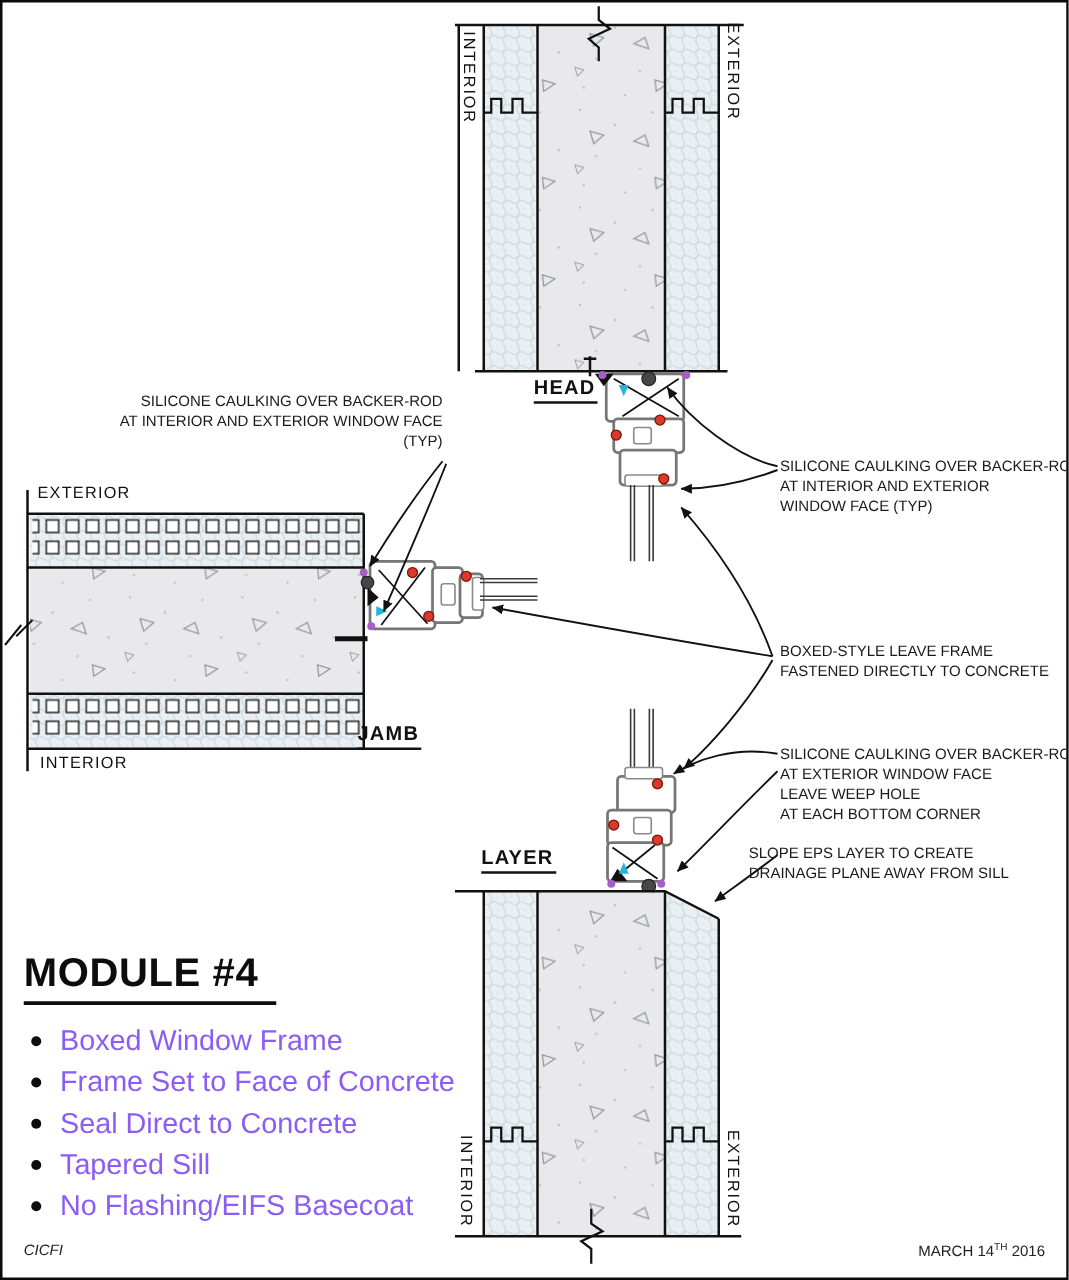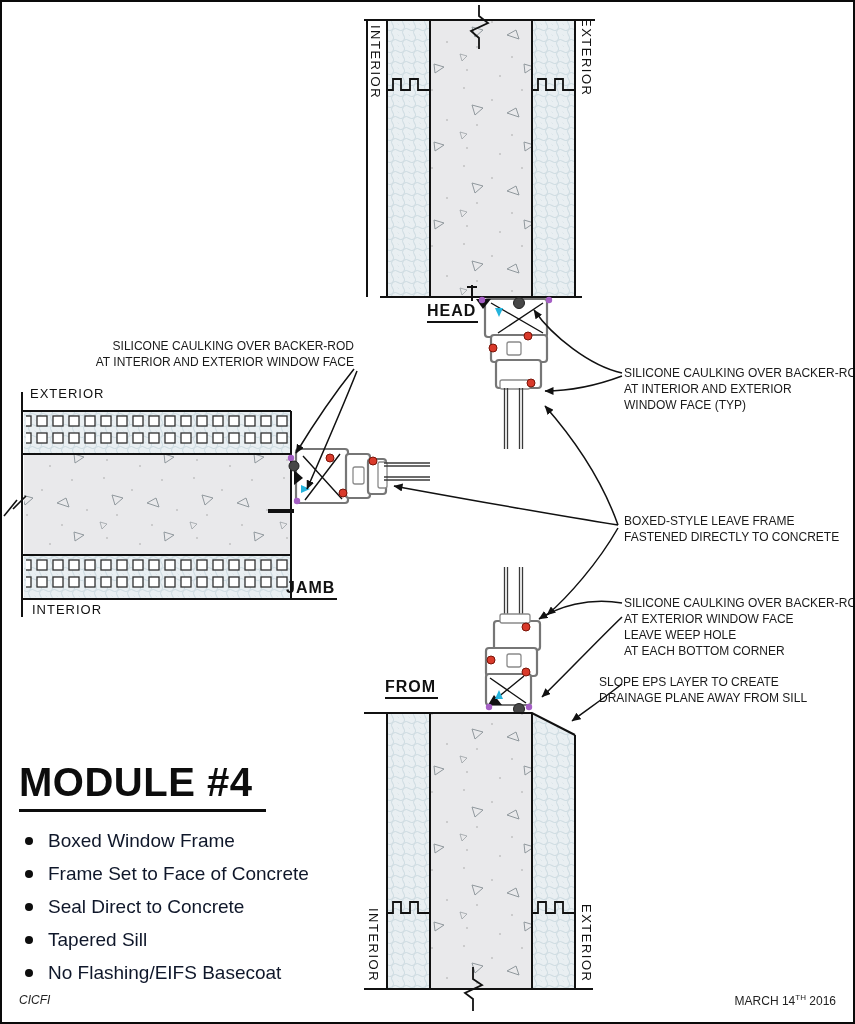--- a/index.html
+++ b/index.html
@@ -15,27 +15,27 @@
     font-size:13px;letter-spacing:1.5px;color:#111;white-space:nowrap;
   }
   .hlabel{font-size:13px;letter-spacing:1px;color:#111;white-space:nowrap;}
   .seclabel{
     font-weight:bold;font-size:16px;letter-spacing:1px;color:#111;
     border-bottom:2px solid #111;padding:0 2px 1px 0;display:inline-block;white-space:nowrap;
   }
   .ann{font-size:12px;line-height:16px;color:#1a1a1a;white-space:nowrap;}
   .ann.right{text-align:right;}
   .module-title{
-    font-size:40px;font-weight:bold;letter-spacing:0.5px;color:#0d0d0d;
+    font-size:32px;font-weight:bold;letter-spacing:0.5px;color:#0d0d0d;
     border-bottom:3px solid #0d0d0d;display:inline-block;padding:0 14px 4px 0;white-space:nowrap;
   }
   .bullets{margin-top:12px;}
   .bullet-row{display:flex;align-items:center;height:33px;white-space:nowrap;}
   .bullet-dot{width:8px;height:8px;border-radius:50%;background:#0d0d0d;margin:0 15px 0 6px;flex:0 0 auto;}
-  .bullet-text{font-size:19px;color:#0f172a;}
+  .bullet-text{font-size:23px;color:#8b5cf6;}
   .footer{font-size:12px;color:#222;white-space:nowrap;}
   .footer sup{font-size:8px;}
 </style>
 </head>
 <body>
 
 <div class="page">
 
   <svg class="draw" width="855" height="1024" viewBox="0 0 855 1024">
     <defs>
@@ -240,27 +240,28 @@
   </svg>
 
   <div class="abs vlabel" style="left:366px;top:23px;">INTERIOR</div>
   <div class="abs vlabel" style="left:577px;top:16px;">EXTERIOR</div>
   <div class="abs seclabel" style="left:385px;top:300px;margin-left:40px;">HEAD</div>
 
   <div class="abs hlabel" style="left:28px;top:384px;">EXTERIOR</div>
   <div class="abs hlabel" style="left:30px;top:600px;">INTERIOR</div>
   <div class="abs seclabel" style="left:284px;top:577px;">JAMB</div>
 
-  <div class="abs seclabel" style="left:383px;top:676px;">FROM</div>
+  <div class="abs seclabel" style="left:383px;top:676px;">LAYER</div>
   <div class="abs vlabel" style="left:364px;top:906px;">INTERIOR</div>
   <div class="abs vlabel" style="left:577px;top:902px;">EXTERIOR</div>
 
-  <div class="abs ann right" style="left:90px;top:336px;width:262px;">
+  <div class="abs ann right" style="left:90px;top:311px;width:262px;">
     <div>SILICONE CAULKING OVER BACKER-ROD</div>
     <div>AT INTERIOR AND EXTERIOR WINDOW FACE</div>
+    <div>(TYP)</div>
   </div>
 
   <div class="abs ann" style="left:622px;top:363px;">
     <div>SILICONE CAULKING OVER BACKER-RO</div>
     <div>AT INTERIOR AND EXTERIOR</div>
     <div>WINDOW FACE (TYP)</div>
   </div>
 
   <div class="abs ann" style="left:622px;top:511px;">
     <div>BOXED-STYLE LEAVE FRAME</div>

